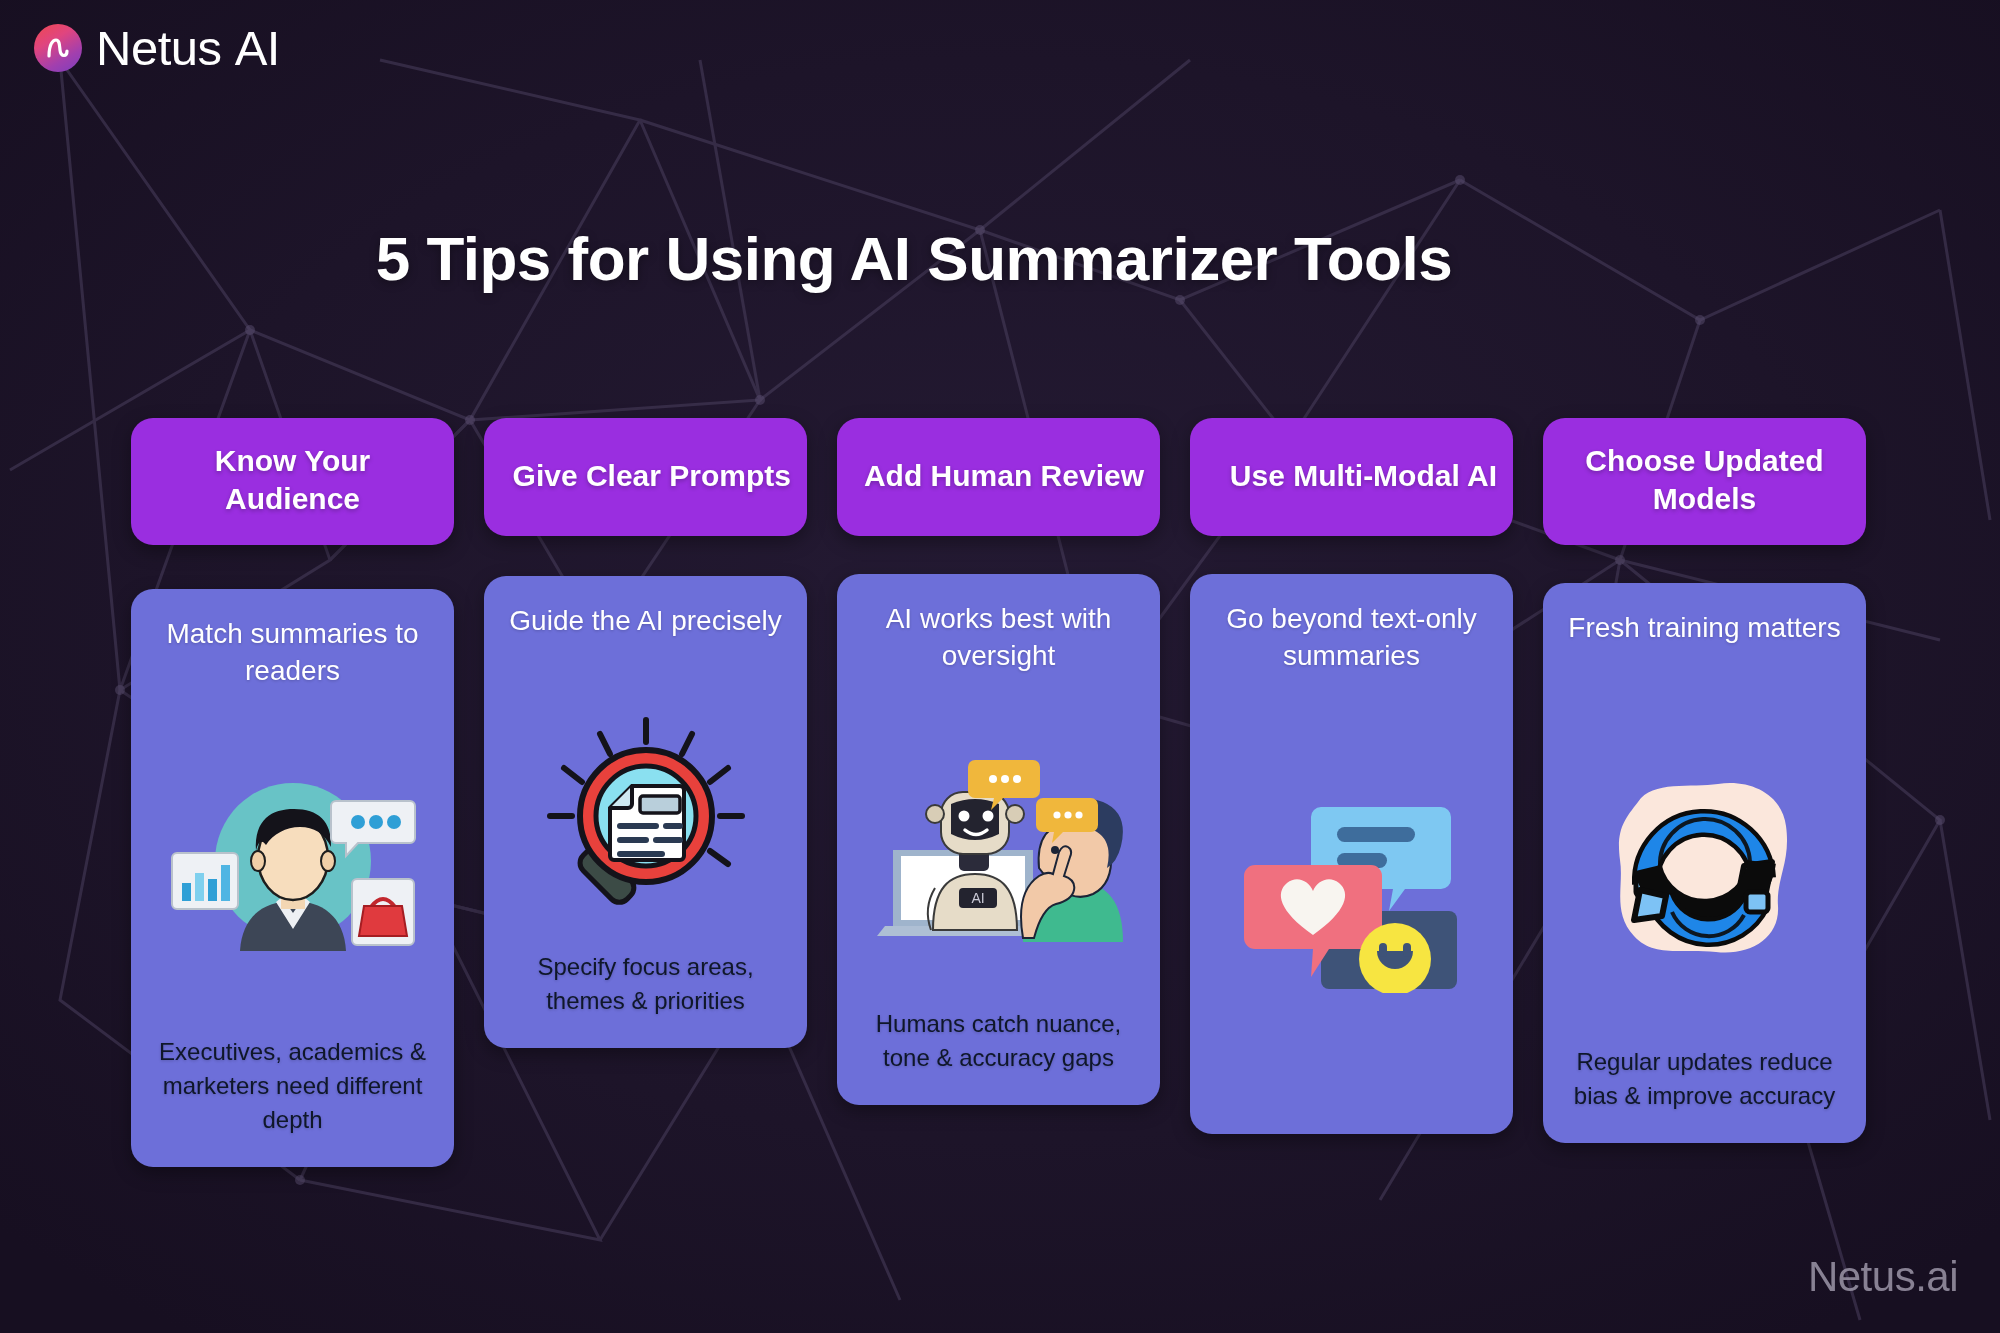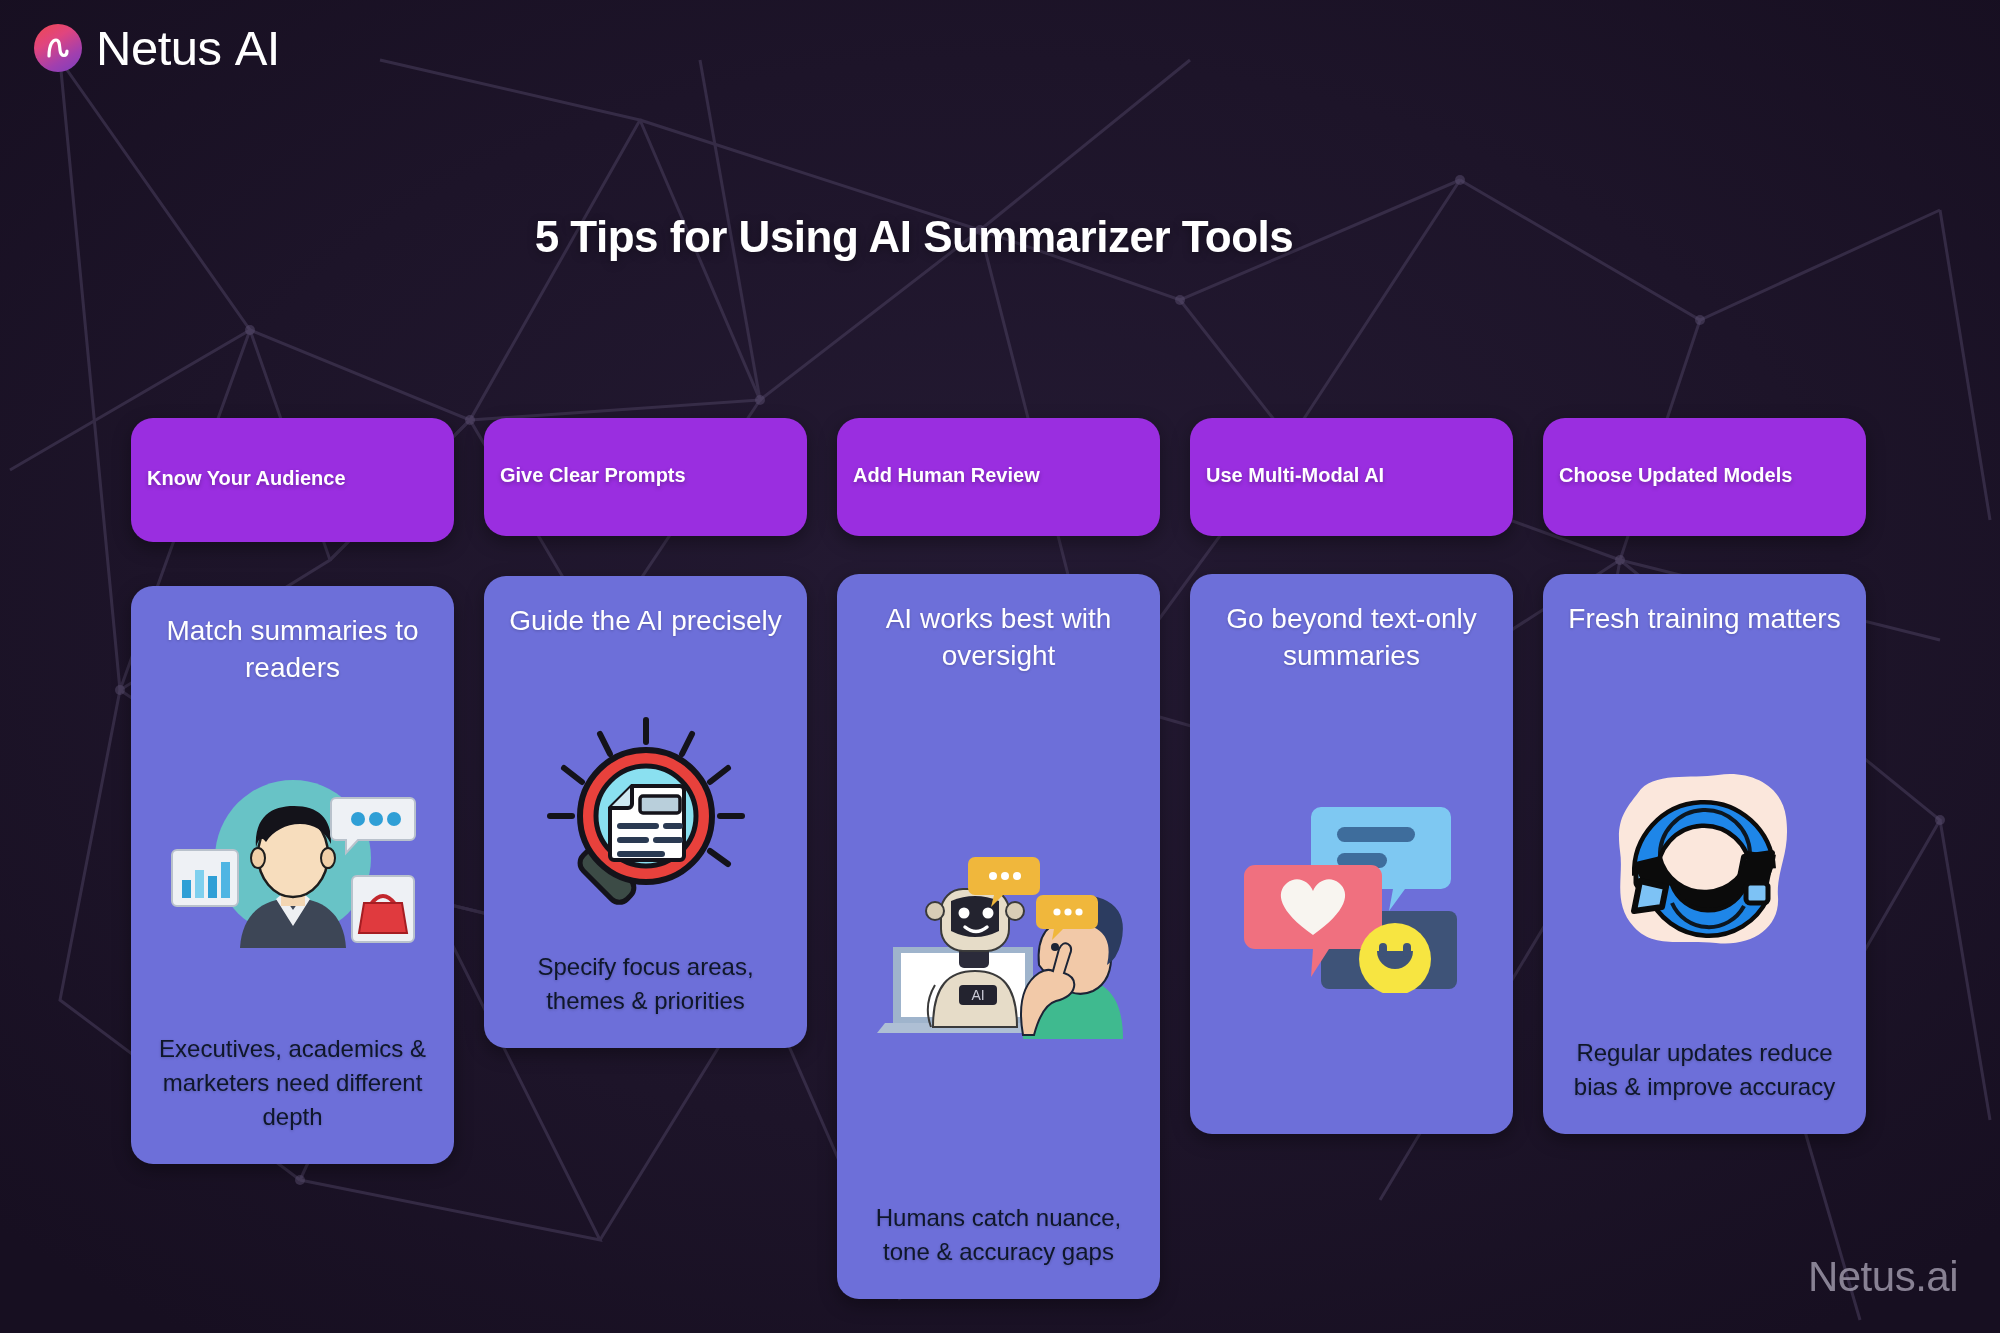--- a/index.html
+++ b/index.html
@@ -37,47 +37,47 @@
     color:#ffffff;font-size:49px;letter-spacing:-0.5px;
     font-weight:500;line-height:1;white-space:nowrap;
     font-family:"Liberation Sans", sans-serif;
   }
   #logo-text .lt-ai{font-weight:300;}
 
   
   #title{
     position:absolute;top:186px;left:0;width:1828px;
     text-align:center;color:#ffffff;
-    font-size:44px;font-weight:bold;letter-spacing:-0.5px;
+    font-size:62px;font-weight:bold;letter-spacing:-0.5px;
     line-height:1;
     text-shadow:0 2px 10px rgba(0,0,0,.35);
   }
 
   
   #cols{
     position:absolute;left:131px;top:418px;
     width:1738px;
     display:flex;gap:30px;align-items:flex-start;
   }
   .col{width:323px;flex:none;display:flex;flex-direction:column;}
 
   .head-card{
     background:#9a2ee0;
     border-radius:22px;
     color:#ffffff;
     font-weight:bold;
-    font-size:20px;
+    font-size:30px;
     line-height:1.28;
     text-align:center;
     padding:24px 16px 26px;
     box-shadow:0 6px 18px rgba(0,0,0,.35);
     text-shadow:0 2px 4px rgba(0,0,0,.25);
     box-sizing:border-box;
     min-height:118px;
-    display:flex;align-items:center;justify-content:flex-start;
+    display:flex;align-items:center;justify-content:flex-end;
   }
   .body-card{
     margin-top:45px;
     background:#6d6fd9;
     border-radius:22px;
     box-shadow:0 6px 18px rgba(0,0,0,.35);
     padding:26px 18px 26px;
     box-sizing:border-box;
     display:flex;flex-direction:column;align-items:center;
     height:573px;
@@ -97,21 +97,21 @@
   .cap{
     color:#0f172a;font-size:24px;line-height:1.42;text-align:center;
     font-weight:400;text-shadow:0 1px 3px rgba(0,0,0,.2);
     padding-bottom:4px;
   }
 
   
   .col.c1 .body-card{margin-top:44px;height:578px;}
   .col.c1 .head-card{min-height:124px;}
   .col.c2 .body-card{margin-top:40px;height:472px;}
-  .col.c3 .body-card{margin-top:38px;height:725px;}
+  .col.c3 .body-card{margin-top:38px;height:531px;}
   .col.c4 .body-card{margin-top:38px;height:560px;}
   .col.c5 .body-card{margin-top:38px;height:560px;gap:18px;}
 
   
   #watermark{
     position:absolute;right:42px;bottom:32px;
     color:#9c96a8;font-size:42px;font-weight:normal;letter-spacing:-0.5px;
     opacity:.85;
   }
 </style>

